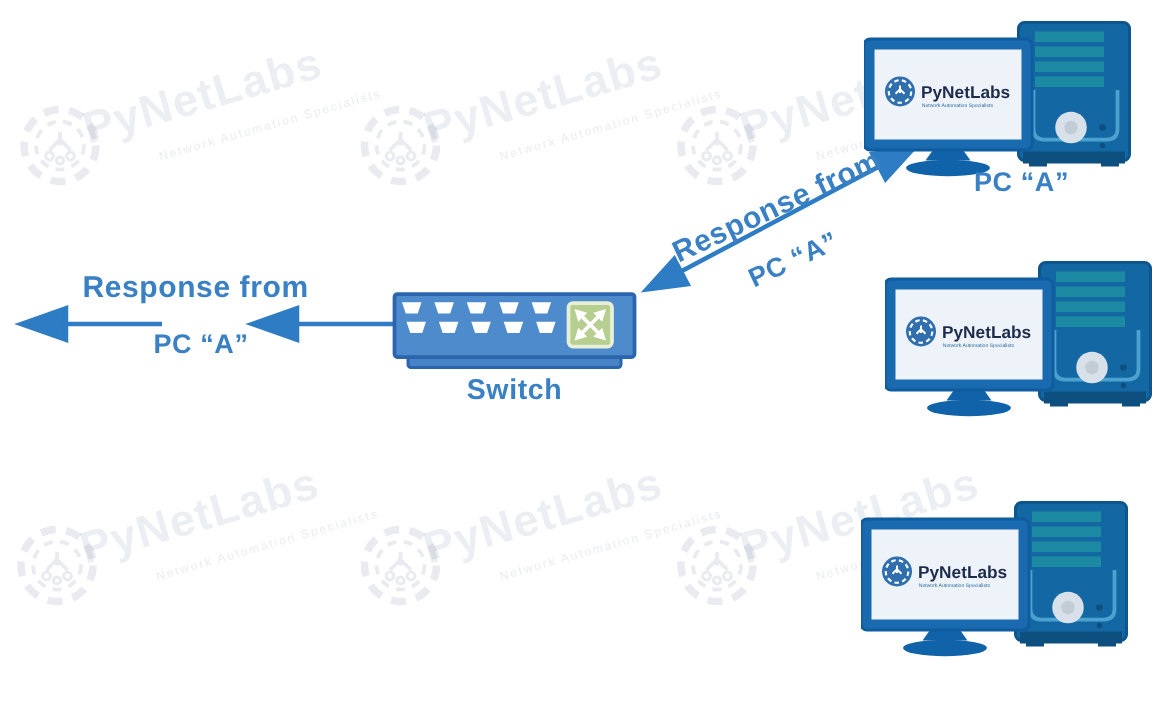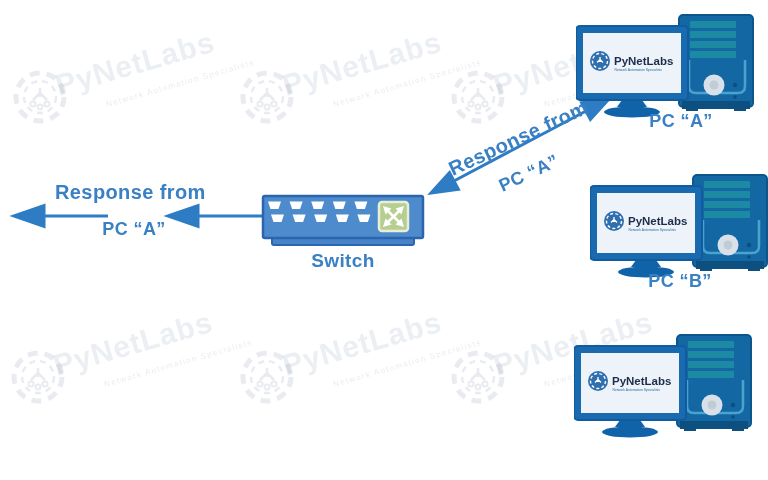--- a/index.html
+++ b/index.html
@@ -142,21 +142,20 @@
     <svg width="190" height="122">
         <use href="#pc-art"></use>
       </svg>
     <div class="pc-label" style="left:55px">PC “A”</div>
   </div>
 
   <div class="pc" style="left:590px;top:173px">
     <svg width="190" height="122">
         <use href="#pc-art"></use>
       </svg>
-    <div class="pc-label" style="left:40px">PC “B”</div>
   </div>
 
   <div class="pc" style="left:574px;top:333px">
     <svg width="190" height="122">
         <use href="#pc-art"></use>
       </svg>
   </div>
 
 </div>
 

